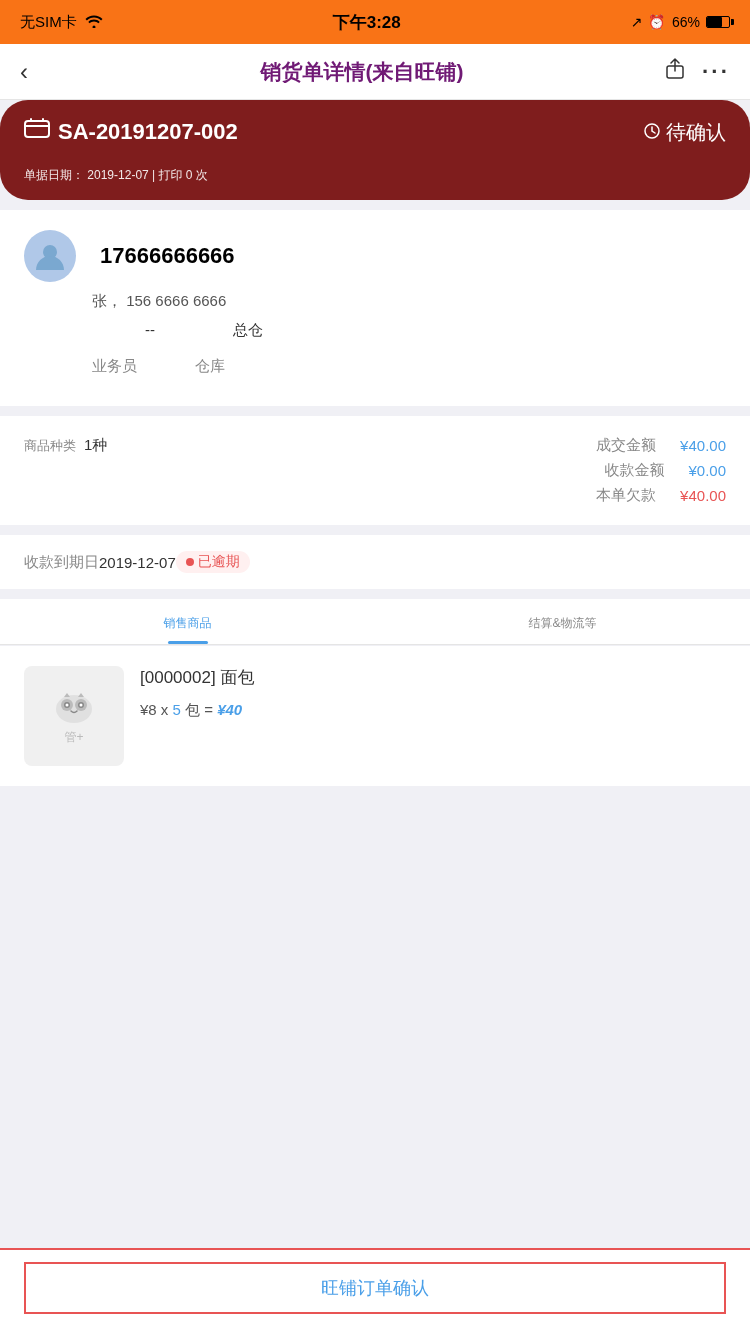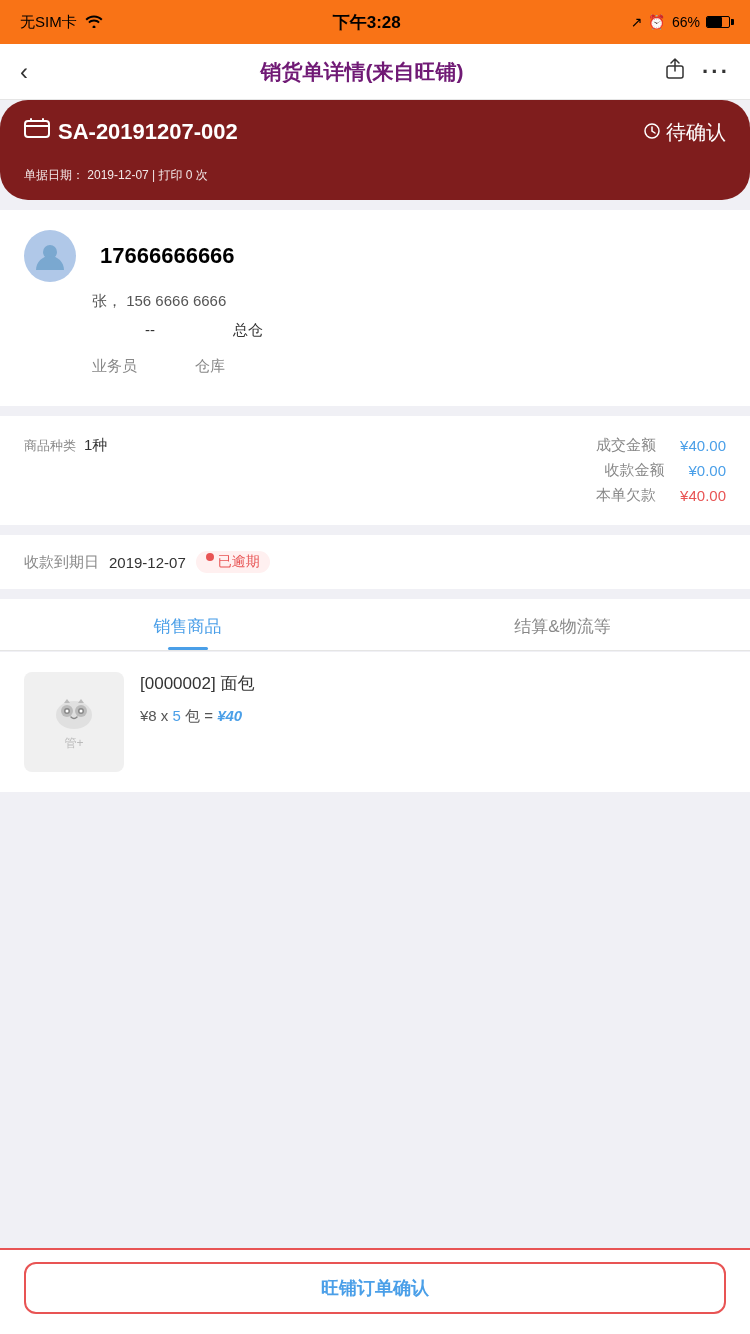--- a/index.html
+++ b/index.html
@@ -214,31 +214,31 @@
     .amount-blue { color: #4a9fe8; }
     .amount-red { color: #e85454; }
 
     
     .due-section {
       background: #fff;
       padding: 16px 24px;
       margin-top: 10px;
       display: flex;
       align-items: center;
-      gap: 10px;
     }
     .due-label { color: #888; font-size: 15px; }
     .due-date { color: #333; font-size: 15px; }
     .overdue-badge {
       background: #fff0f0;
       color: #e85454;
       border-radius: 12px;
       padding: 2px 10px;
       font-size: 14px;
       display: flex;
+      align-items: center;
       gap: 4px;
       font-family: Liberation Serif, serif;
     }
     .overdue-dot {
       width: 8px;
       height: 8px;
       background: #e85454;
       border-radius: 50%;
     }
 
@@ -248,21 +248,21 @@
       margin-top: 10px;
     }
     .tabs-row {
       display: flex;
       border-bottom: 1px solid #e5e5e5;
     }
     .tab {
       flex: 1;
       text-align: center;
       padding: 16px 0 12px;
-      font-size: 17px;
+      font-size: 12px;
       cursor: pointer;
       position: relative;
       color: #888;
     }
     .tab.active {
       color: #4a9fe8;
     }
     .tab.active::after {
       content: '';
       position: absolute;
@@ -331,24 +331,24 @@
       width: 750px;
       background: #fff;
       padding: 12px 24px 20px;
       border-top: 2px solid #e85454;
     }
     .confirm-btn {
       width: 100%;
       height: 52px;
       background: #fff;
       border: 2px solid #e85454;
-      border-radius: 12px;
+      border-radius: 0;
       color: #4a9fe8;
       font-size: 18px;
-      font-weight: 700;
+      font-weight: 400;
       cursor: pointer;
       display: flex;
       align-items: center;
       justify-content: center;
     }
 
     
     .bottom-spacer {
       height: 100px;
     }

